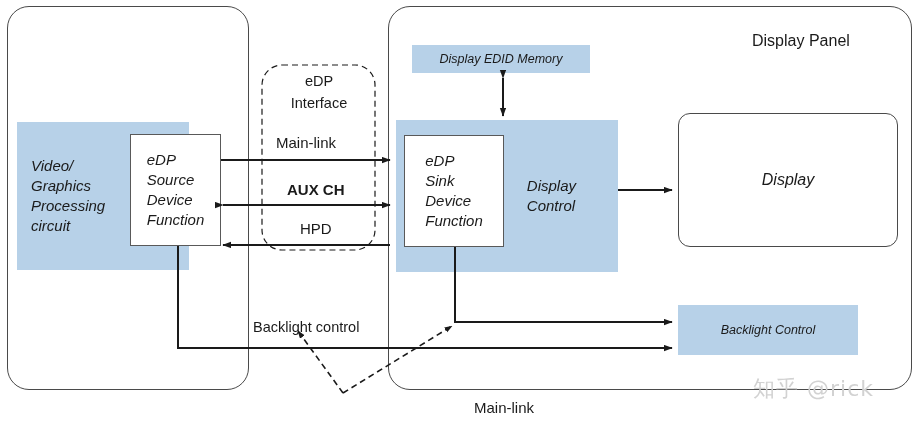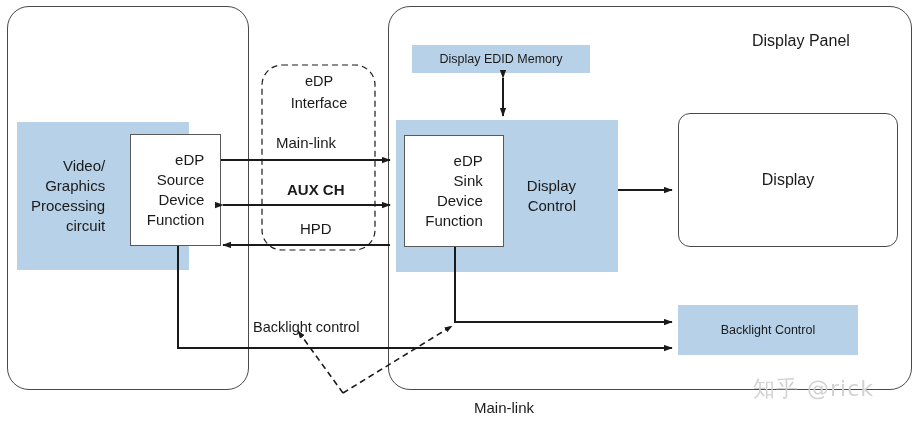--- a/index.html
+++ b/index.html
@@ -2,22 +2,22 @@
 <html><head>
 <meta charset="utf-8">
 <style>
   html,body{margin:0;padding:0;background:#ffffff;}
   body{width:918px;height:429px;overflow:hidden;
        font-family:"Liberation Sans","DejaVu Sans",sans-serif;
        color:#1a1a1a;}
   #diagram{position:relative;width:918px;height:429px;}
   svg.layer{position:absolute;left:0;top:0;width:918px;height:429px;}
   .box{position:absolute;box-sizing:border-box;display:flex;
-       align-items:center;justify-content:center;text-align:right;
-       line-height:1.35;}
+       align-items:center;justify-content:center;text-align:left;
+       line-height:1.35;font-style:italic;}
   .blue{background:#b7d1e8;}
   .white-box{background:#ffffff;border:1px solid #595959;}
   .rounded-panel{background:#ffffff;border:1px solid #4a4a4a;border-radius:22px;}
   .label{position:absolute;background:transparent;white-space:nowrap;}
   .bold{font-weight:normal;}
   .wm{position:absolute;color:#d2d2d2;font-size:22px;letter-spacing:1px;
       font-family:"DejaVu Sans",sans-serif;}
   .multiline{white-space:pre-line;}
 </style>
 </head>

